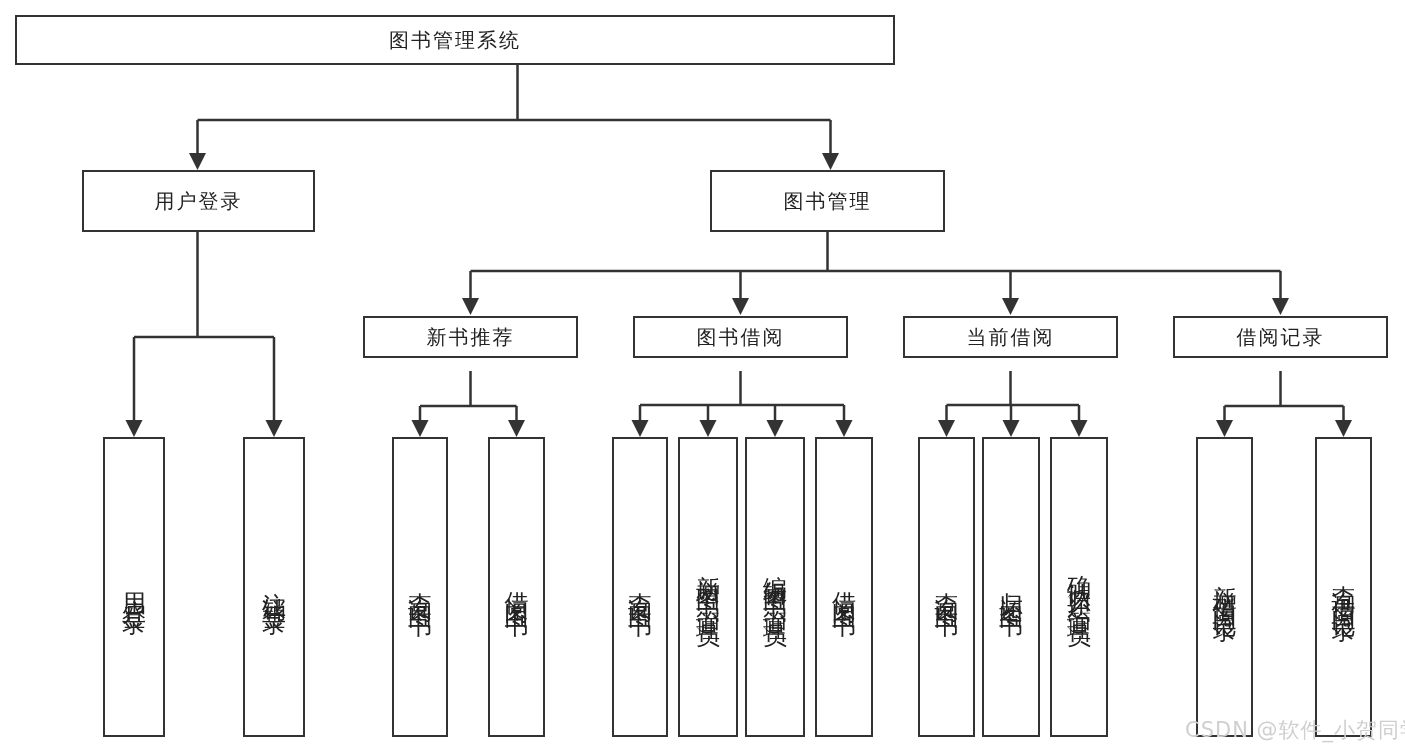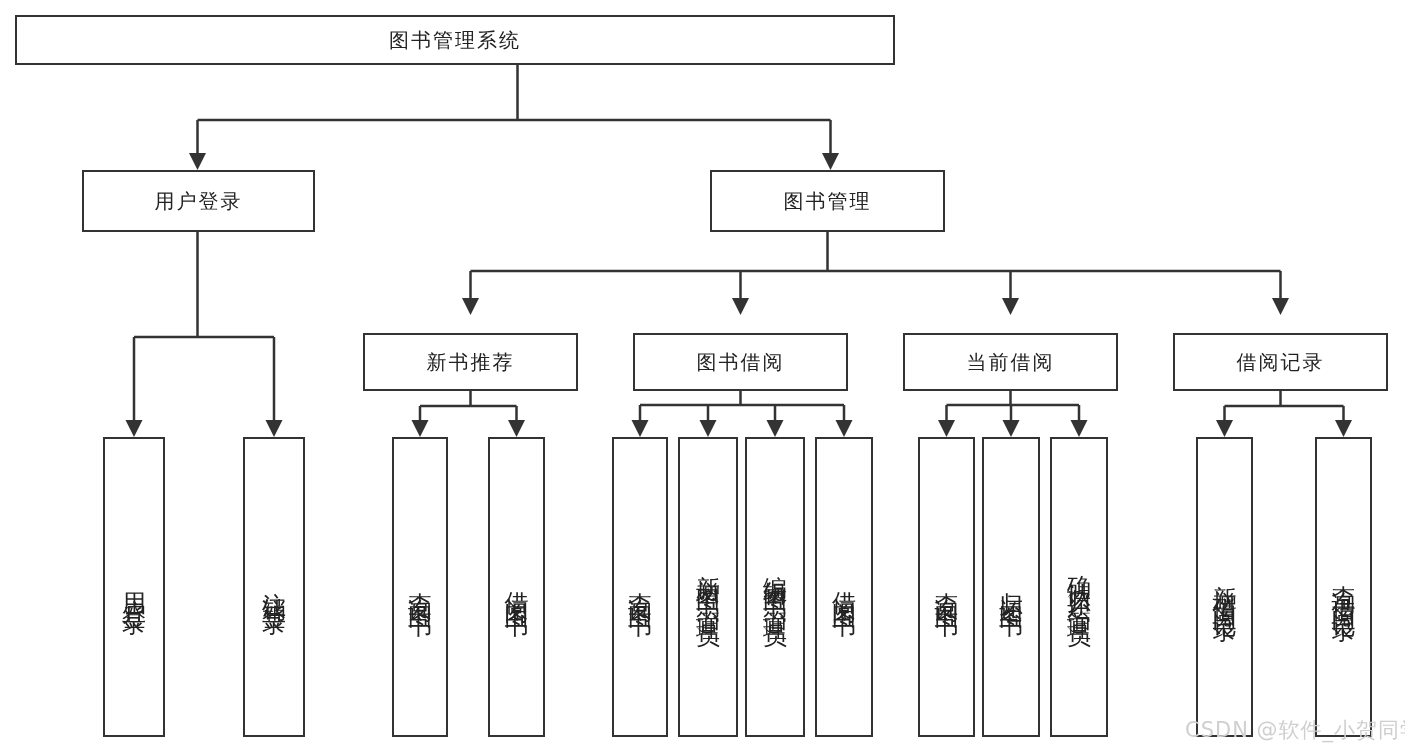--- a/index.html
+++ b/index.html
@@ -17,21 +17,21 @@
   }
   .hbox { font-size:20px; letter-spacing:2px; white-space:nowrap; }
   .vbox .vtext {
     writing-mode:vertical-rl; text-orientation:mixed;
     font-size:24px; line-height:1; letter-spacing:7px;
   }
   
   .n-root   { left:15px;  top:15px;  width:880px; height:50px; }
   .n-login  { left:82px;  top:170px; width:233px;  height:62px; }
   .n-mgmt   { left:710px; top:170px; width:235px;  height:62px; }
-  .n-l2     { top:333px; height:58px; width:215px; }
+  .n-l2     { top:316px; height:42px; width:215px; }
   .n-newbk  { left:363px; }
   .n-borrow { left:633px;font-family:Liberation Serif, serif; }
   .n-cur    { left:903px; }
   .n-rec    { left:1173px;text-align:center; }
   .leaf     { top:437px; height:300px; }
   .a1 { left:103px;  width:62px; }
   .a2 { left:243px;  width:62px; }
   .b1 { left:392px;  width:56px; }
   .b2 { left:488px;  width:57px; }
   .c1 { left:612px;  width:56px; }

